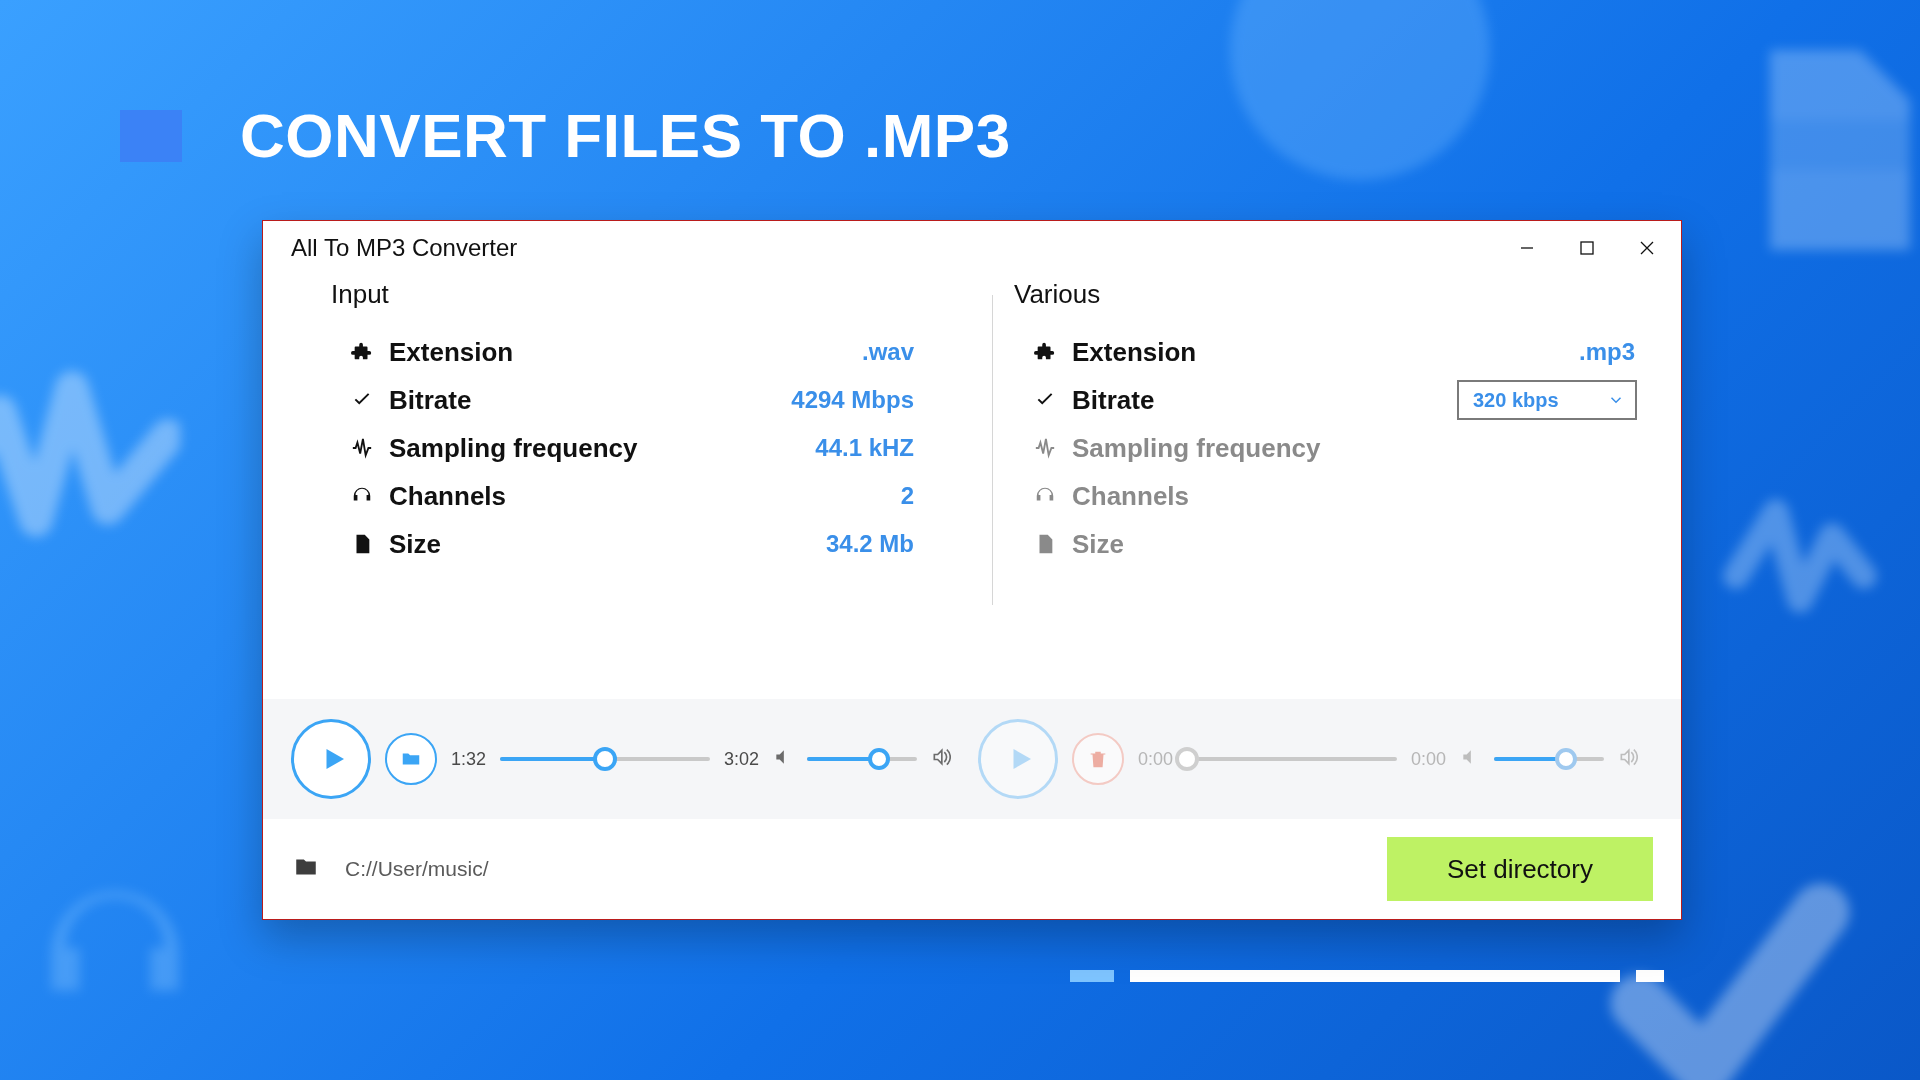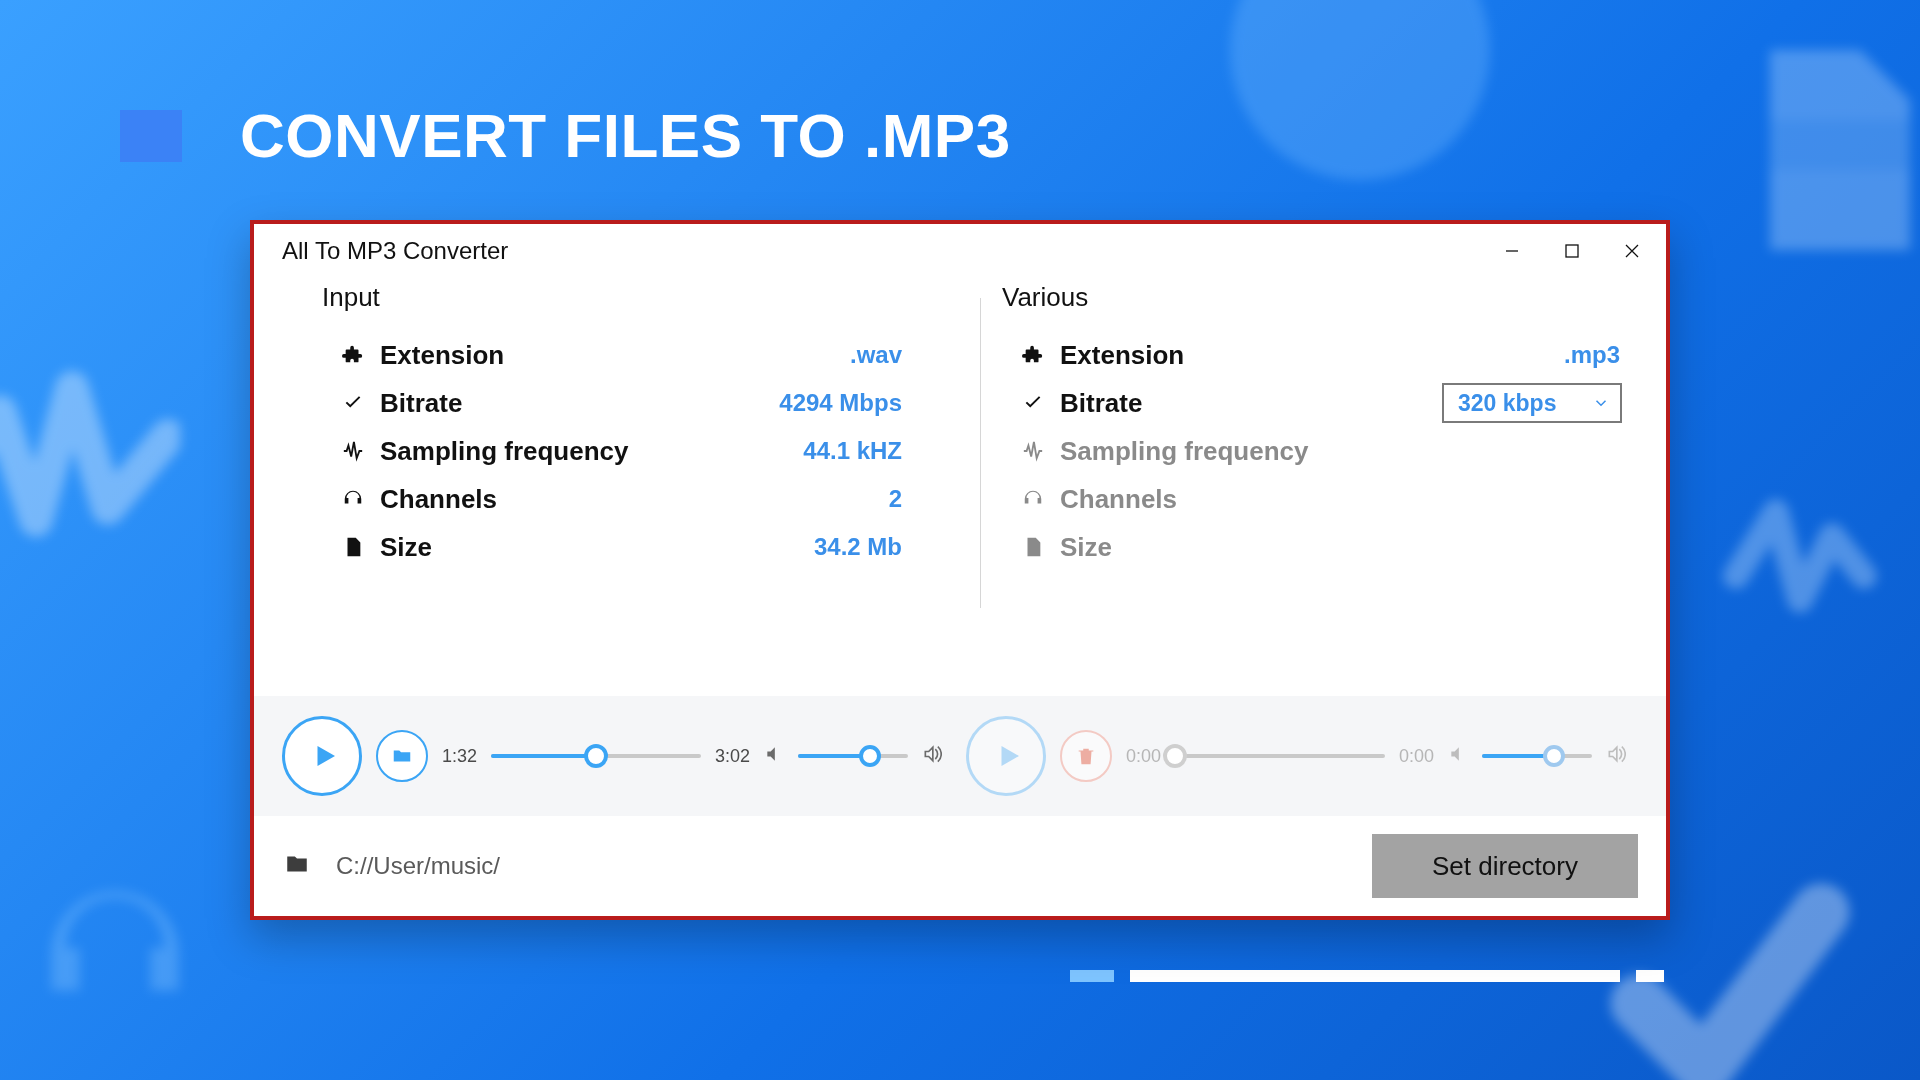--- a/index.html
+++ b/index.html
@@ -27,22 +27,22 @@
   }
   .promo-indicator {
     position: absolute; left: 1070px; top: 970px; height: 12px; display:flex; gap:16px;
   }
   .promo-indicator .seg1{width:44px;background:#7ec4ff;}
   .promo-indicator .seg2{width:490px;background:#fff;}
   .promo-indicator .seg3{width:28px;background:#fff;}
 
   
   .window {
-    position: absolute; left: 250px; top: 220px; width: 1420px; height: 700px;
-    background:#fff; border:4px solid #b91c1c; box-shadow: 0 18px 40px rgba(0,0,0,.25);
+    position: absolute; left: 262px; top: 220px; width: 1420px; height: 700px;
+    background:#fff; border:1px solid #b91c1c; box-shadow: 0 18px 40px rgba(0,0,0,.25);
     display:flex; flex-direction:column;
   }
   .titlebar {
     height: 54px; display:flex; align-items:center; justify-content:space-between;
     padding: 0 4px 0 28px; font-size: 24px; color:#111;
   }
   .win-controls { display:flex; }
   .win-btn {
     width: 60px; height: 46px; display:flex; align-items:center; justify-content:center;
     color:#111; cursor:pointer;
@@ -73,21 +73,21 @@
   .panel.output .prop-item .label { color:#8a8a8a; }
   .panel.output .prop-item.active .label { color:#111; }
   .prop-item .value {
     margin-left:auto; color:#3a8fe9; font-size:24px; padding-right: 56px;
   }
   .panel.output .prop-item .value { padding-right: 18px; }
 
   .bitrate-select {
     margin-left:auto; margin-right:16px; width:180px; height:40px;
     border:2px solid #7a7a7a; display:flex; align-items:center; padding:0 10px 0 14px;
-    color:#3a8fe9; font-size:23px; justify-content:space-between; cursor:pointer;gap:28px;
+    color:#3a8fe9; font-size:20px; justify-content:space-between; cursor:pointer;gap:28px;
   }
   .bitrate-select svg{ width:18px;height:18px; stroke:#3a8fe9; stroke-width:2; fill:none;}
 
   
   .center-badge {
     position:absolute; left:50%; top:150px; transform:translateX(-50%);
     width:110px; height:110px; border-radius:50%; background:#fff;
     box-shadow: 0 4px 20px rgba(0,0,0,.15);
     display:flex; align-items:center; justify-content:center;
   }
@@ -131,23 +131,23 @@
   .vol-track{ width:110px; height:4px; background:#c9c9c9; border-radius:2px; position:relative;}
   .vol-track .fill{position:absolute;left:0;top:0;bottom:0;background:#3ba5f5;border-radius:2px;}
   .vol-track .knob{position:absolute;top:50%;transform:translate(-50%,-50%);width:22px;height:22px;border-radius:50%;background:#fff;border:4px solid #3ba5f5;}
   .player.output .vol-track .knob{border-color:#9fc9ef;}
 
   
   .footer{
     height:100px; display:flex; align-items:center; padding:0 28px; gap:24px;
   }
   .footer .folder-ico svg{width:30px;height:26px;fill:#3d3d3d;}
-  .footer .path{ font-size:24px; color:#5a5a5a;}
+  .footer .path{ font-size:21px; color:#5a5a5a;}
   .footer .set-dir{
-    margin-left:auto; width:266px; height:64px; background:#a3a3a3;
+    margin-left:auto; width:266px; height:64px; background:#bef264;
     display:flex; align-items:center; justify-content:center;
     font-size:26px; color:#111; cursor:pointer; border:none;
   }
 </style>
 </head>
 <body>
 
 <div class="bg-shape bg-circle"></div>
 <svg class="bg-shape bg-file" viewBox="0 0 24 24">
     <path fill="#bcdcff" d="M6 2h9l5 5v15H6z"></path>

